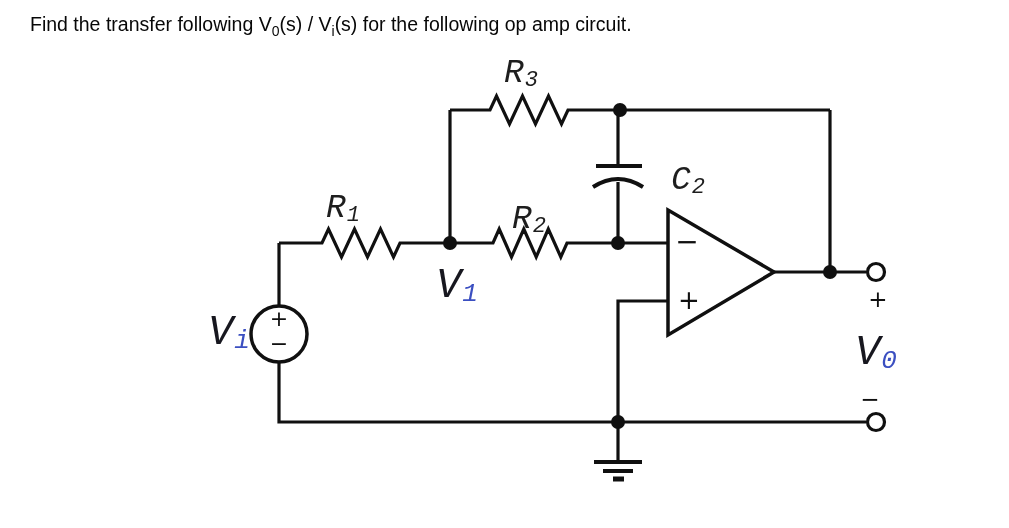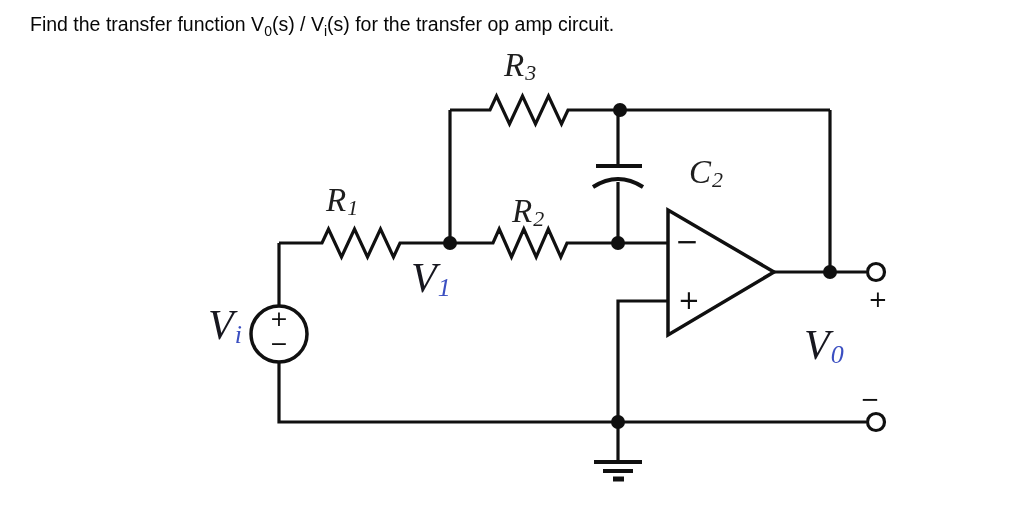--- a/index.html
+++ b/index.html
@@ -12,44 +12,45 @@
     font-family:"Liberation Sans", sans-serif;
   }
   .title {
     position:absolute; left:30px; top:13px;
     font-size:19.5px; color:#070707; white-space:nowrap;
   }
   .title sub { font-size:14px; line-height:0; }
   .circuit-svg { position:absolute; left:0; top:0; }
   .clabel {
     position:absolute;
-    font-family:Liberation Serif, serif;
+    font-family:Liberation Mono, monospace;
     font-style:italic;
     color:#1e1e1e;
     white-space:nowrap;
     line-height:1;
+    margin-top:8px;
   }
   .clabel .main { font-size:33px; }
   .clabel sub { font-size:22px; line-height:0; margin-left:1px; }
   .vlabel .main { font-size:42px; color:#17171f; }
   .vlabel sub { font-size:26px; color:#3b4fc1; }
   .sym {
     position:absolute;
     font-family:"DejaVu Sans", sans-serif;
     color:#101010;
     line-height:1;
     text-align:center;
   }
 </style>
 </head>
 <body>
 
 <div class="screen">
 
-  <div class="title"><span>Find the transfer function V</span><sub>0</sub><span>(s) / V</span><sub>i</sub><span>(s) for the transfer op amp circuit.</span></div>
+  <div class="title"><span>Find the transfer following V</span><sub>0</sub><span>(s) / V</span><sub>i</sub><span>(s) for the following op amp circuit.</span></div>
 
   <svg class="circuit-svg" width="1009" height="528" viewBox="0 0 1009 528">
     <g stroke="#101010" stroke-width="3.2" fill="none">
 
       <polyline points="450,110 490,110 496.5,96 509.5,124 522.5,96 535.5,124 548.5,96 561.5,124 568,110 830,110"></polyline>
 
       <line x1="450" y1="110" x2="450" y2="243"></line>
 
       <polyline points="279,243 322,243 328.5,229 341.5,257 354.5,229 367.5,257 380.5,229 393.5,257 400,243 493,243 499.2,229 511.5,257 523.8,229 536.2,257 548.3,229 560.8,257 567,243 668,243"></polyline>
 
@@ -88,27 +89,27 @@
     <circle cx="876" cy="272" r="8.5" fill="#ffffff" stroke="#101010" stroke-width="3.2"></circle>
     <circle cx="876" cy="422" r="8.5" fill="#ffffff" stroke="#101010" stroke-width="3.2"></circle>
   </svg>
 
   <div class="clabel" style="left:504px; top:49px;"><span class="main">R</span><sub>3</sub></div>
 
   <div class="clabel" style="left:326px; top:184px;"><span class="main">R</span><sub>1</sub></div>
 
   <div class="clabel" style="left:512px; top:195px;"><span class="main">R</span><sub>2</sub></div>
 
-  <div class="clabel" style="left:689px; top:156px;"><span class="main">C</span><sub>2</sub></div>
+  <div class="clabel" style="left:671px; top:156px;"><span class="main">C</span><sub>2</sub></div>
 
-  <div class="clabel vlabel" style="left:411px; top:257px;text-align:right;"><span class="main">V</span><sub>1</sub></div>
+  <div class="clabel vlabel" style="left:436px; top:257px;text-align:right;"><span class="main">V</span><sub>1</sub></div>
 
   <div class="clabel vlabel" style="left:208px; top:304px;"><span class="main">V</span><sub>i</sub></div>
 
-  <div class="clabel vlabel" style="left:804px; top:324px;"><span class="main">V</span><sub>0</sub></div>
+  <div class="clabel vlabel" style="left:855px; top:324px;"><span class="main">V</span><sub>0</sub></div>
 
   <div class="sym" style="left:266px; top:308px; width:26px; font-size:22px;">+</div>
   <div class="sym" style="left:266px; top:333px; width:26px; font-size:22px;">−</div>
 
   <div class="sym" style="left:674px; top:228px; width:26px; font-size:28px;">−</div>
   <div class="sym" style="left:676px; top:287px; width:26px; font-size:26px;">+</div>
 
   <div class="sym" style="left:866px; top:288px; width:24px; font-size:23px;">+</div>
   <div class="sym" style="left:858px; top:388px; width:24px; font-size:23px;">−</div>
 

